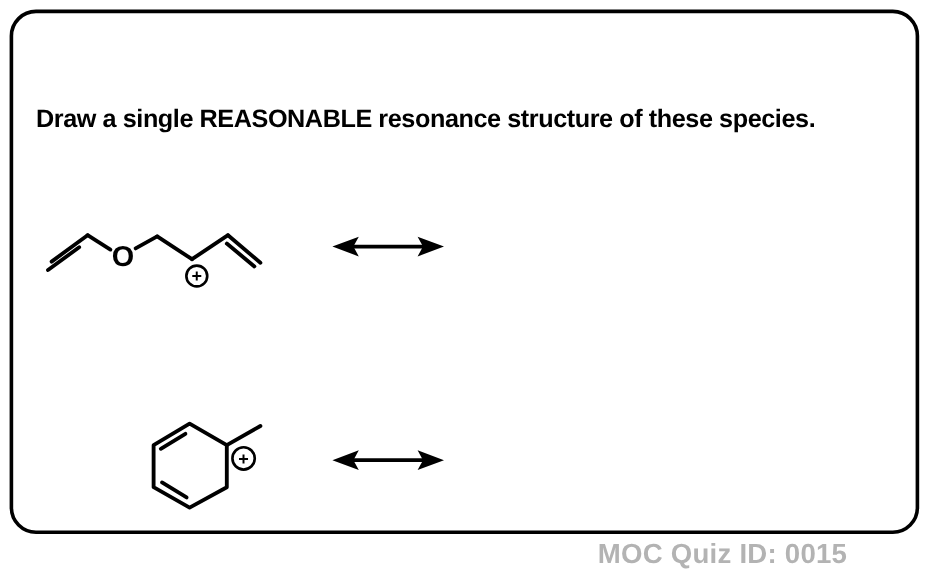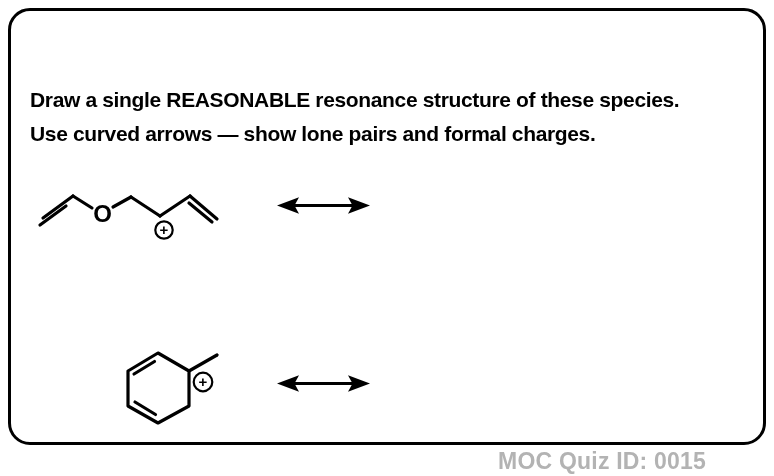--- a/index.html
+++ b/index.html
@@ -97,21 +97,20 @@
 </style>
 </head>
 <body>
 
 <div class="canvas">
 
   <div class="frame"></div>
 
   <div class="instructions">
     <div>Draw a single REASONABLE resonance structure of these species.</div>
-    <div>Use curved arrows — show lone pairs and formal charges.</div>
   </div>
 
   <svg class="drawing" width="774" height="476" viewBox="0 0 774 476" xmlns="http://www.w3.org/2000/svg">
 
     <g>
 
       <line class="bond" x1="43" y1="218" x2="73" y2="196"></line>
       <line class="bond" x1="40" y1="225" x2="66" y2="206"></line>
 
       <line class="bond" x1="73" y1="196" x2="92" y2="208"></line>

